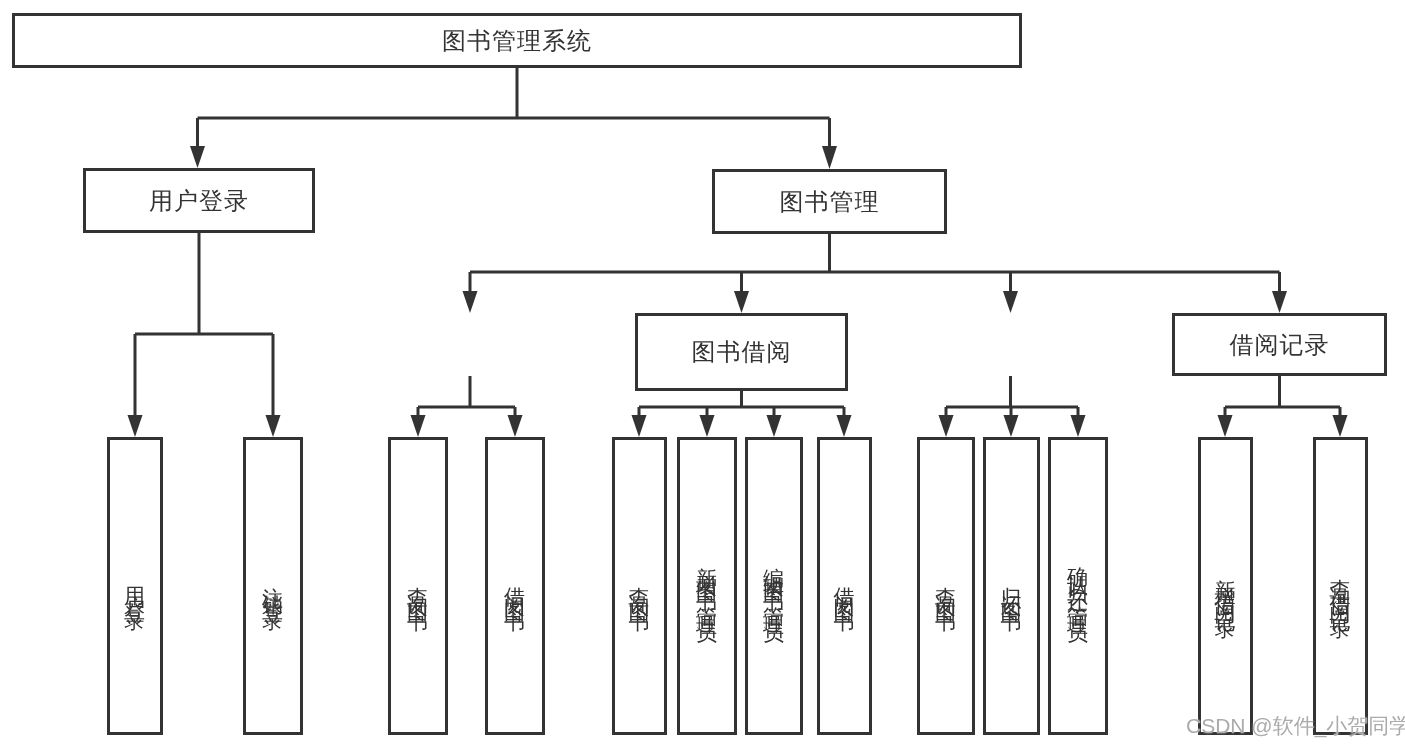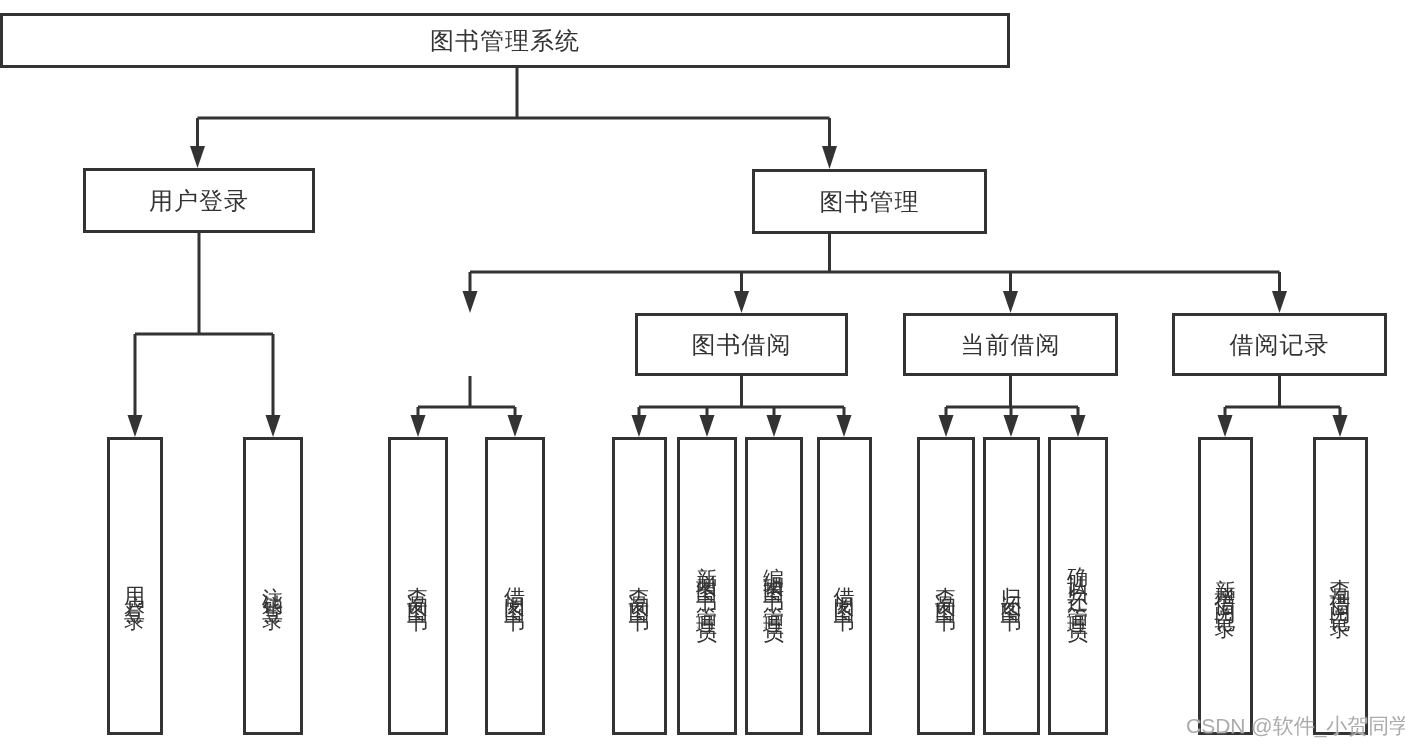--- a/index.html
+++ b/index.html
@@ -102,36 +102,33 @@
       <polygon fill="#333333" stroke="none" points="1070.5,415 1085.5,415 1078,437"></polygon>
     </g>
 
     <g>
       <path d="M1279.5,376 V407 M1225,407 H1340 M1225,407 V425 M1340,407 V425"></path>
       <polygon fill="#333333" stroke="none" points="1217.5,415 1232.5,415 1225,437"></polygon>
       <polygon fill="#333333" stroke="none" points="1332.5,415 1347.5,415 1340,437"></polygon>
     </g>
   </svg>
 
-  <div class="node h" style="left:0; top:13px; width:1010px; height:55px;">
+  <div class="node h" style="left:12px; top:13px; width:1010px; height:55px;">
     <span class="lbl">图书管理系统</span>
   </div>
 
   <div class="node h" style="left:83px; top:168px; width:232px; height:65px;">
     <span class="lbl">用户登录</span>
   </div>
-  <div class="node h" style="left:712px; top:169px; width:235px; height:65px;margin-left:40px;">
+  <div class="node h" style="left:712px; top:169px; width:235px; height:65px;">
     <span class="lbl">图书管理</span>
   </div>
 
-  <div class="node h" style="left:635px; top:313px; width:213px; height:63px;">
+  <div class="node h" style="left:635px; top:313px; width:213px; height:78px;">
     <span class="lbl">图书借阅</span>
-  </div>
-  <div class="node h" style="left:903px; top:313px; width:215px; height:63px;">
-    <span class="lbl">当前借阅</span>
   </div>
   <div class="node h" style="left:1172px; top:313px; width:215px; height:63px;">
     <span class="lbl">借阅记录</span>
   </div>
 
   <div class="node v" style="left:107px; top:437px; width:56px; height:298px;">
     <span class="lbl">用户登录</span>
   </div>
   <div class="node v" style="left:243px; top:437px; width:60px; height:298px;">
     <span class="lbl">注销登录</span>

